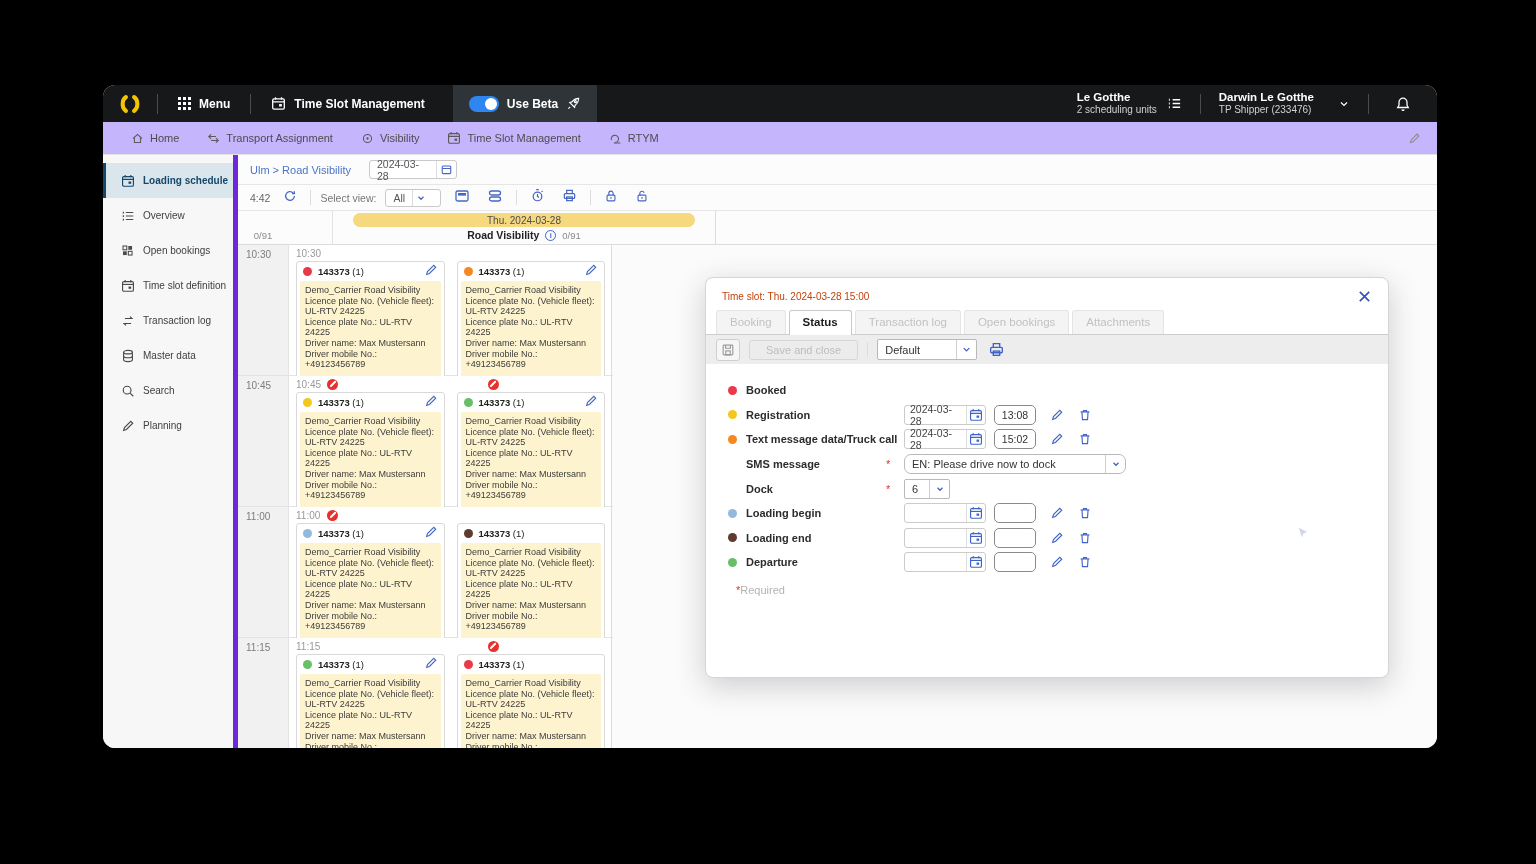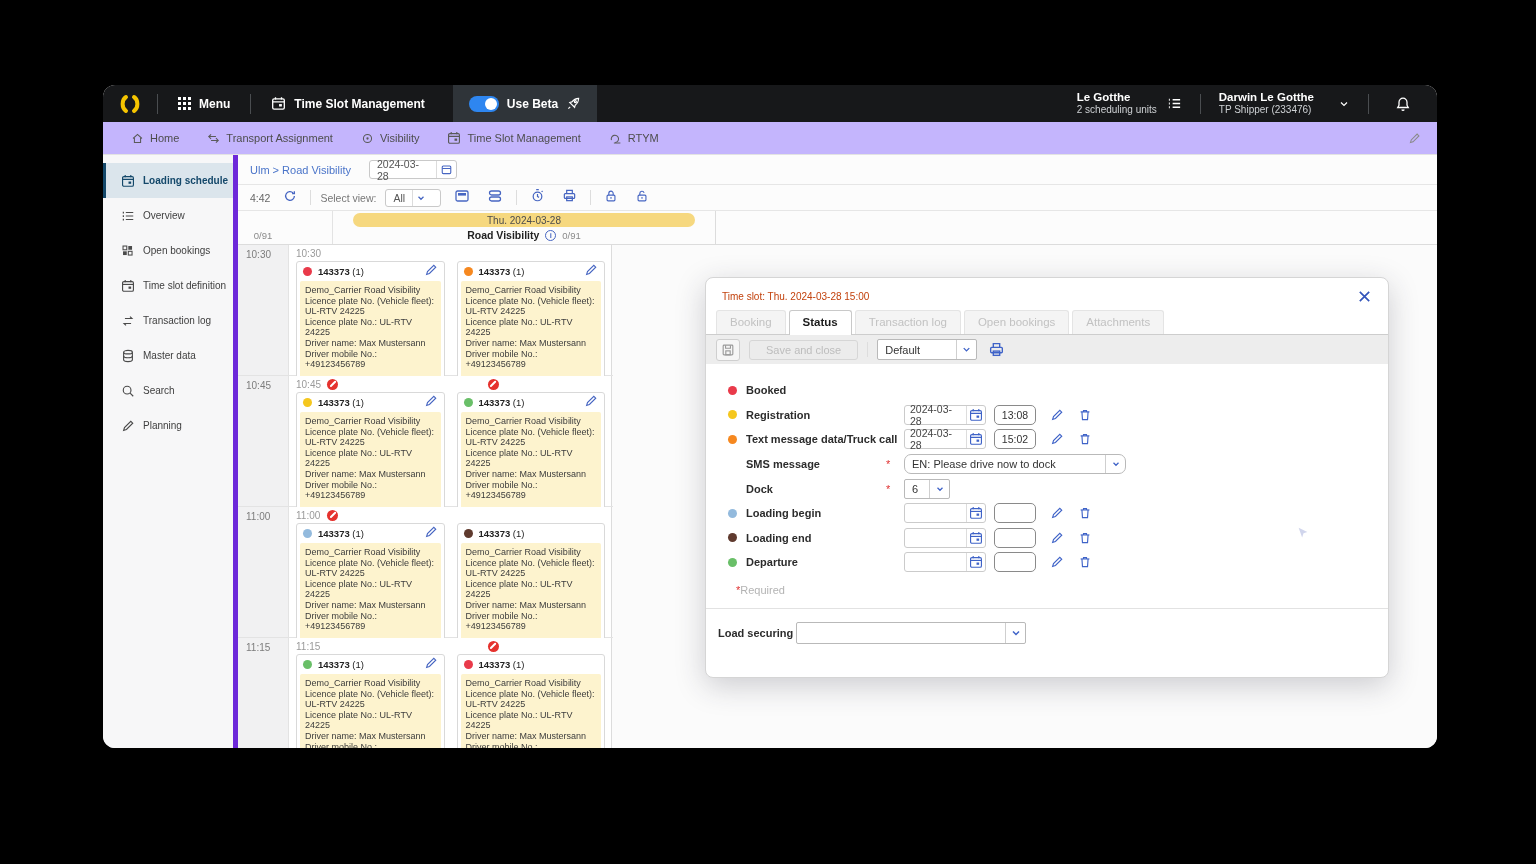--- a/index.html
+++ b/index.html
@@ -883,31 +883,20 @@
                 <path d="M6.3 4.5V3h3.4v1.5"></path>
                 <path d="M4.5 4.5l.6 8.8h5.8l.6-8.8"></path>
               </svg>
             </span>
           </span>
         </div>
       </div>
     <div class="m-note">
       <span><span class="star">*</span>Required</span>
     </div>
-    <div class="modal-footer">
-      <span class="ls-label">Load securing</span>
-      <span class="sel ls-sel">
-        <span class="val"></span>
-        <span class="tail">
-          <svg width="12" height="12" viewBox="0 0 16 16" fill="none" stroke="currentColor" stroke-width="2">
-              <path d="M4 6l4 4 4-4"></path>
-            </svg>
-        </span>
-      </span>
-    </div>
   </div>
 
   <div class="cursor-ghost">
     <svg width="14" height="14" viewBox="0 0 16 16" fill="currentColor">
         <path d="M3 2l4 11 1.6-4.6L13 6.8 3 2z"></path>
       </svg>
   </div>
 </div>
 
 </body></html>

